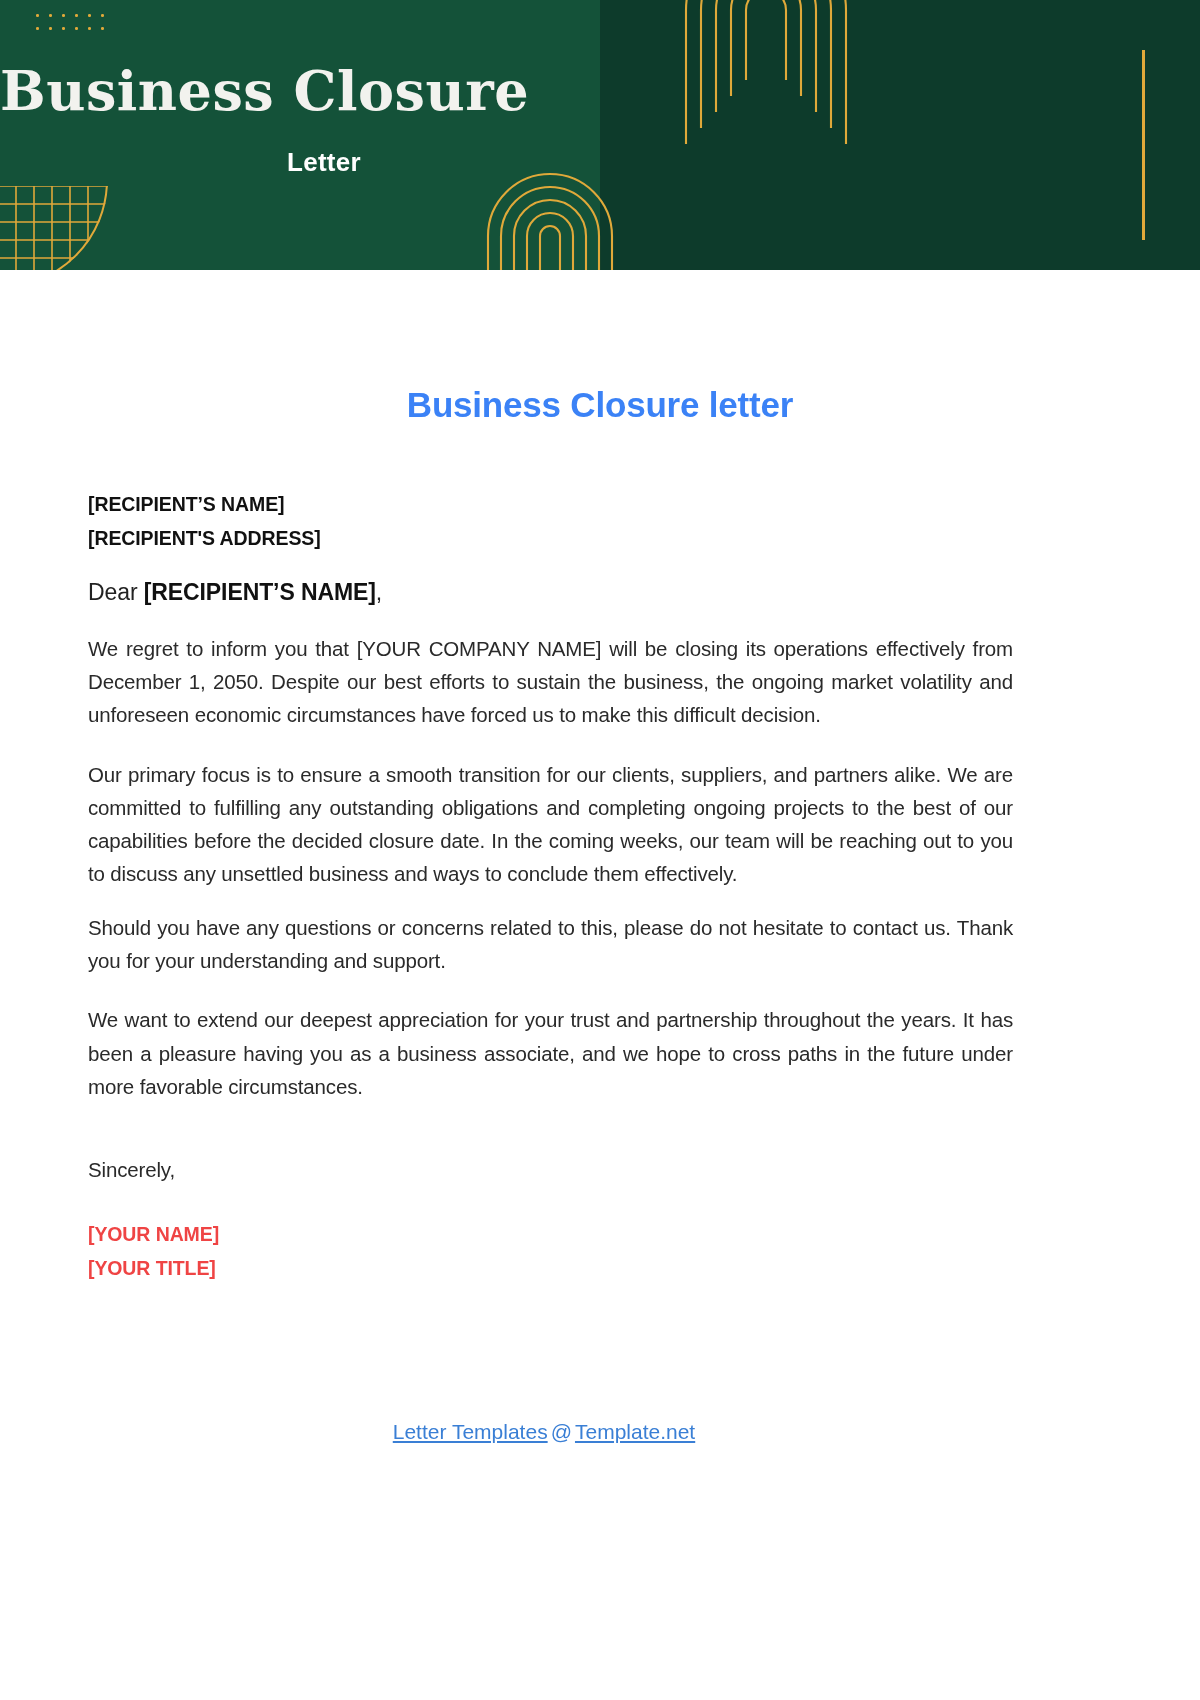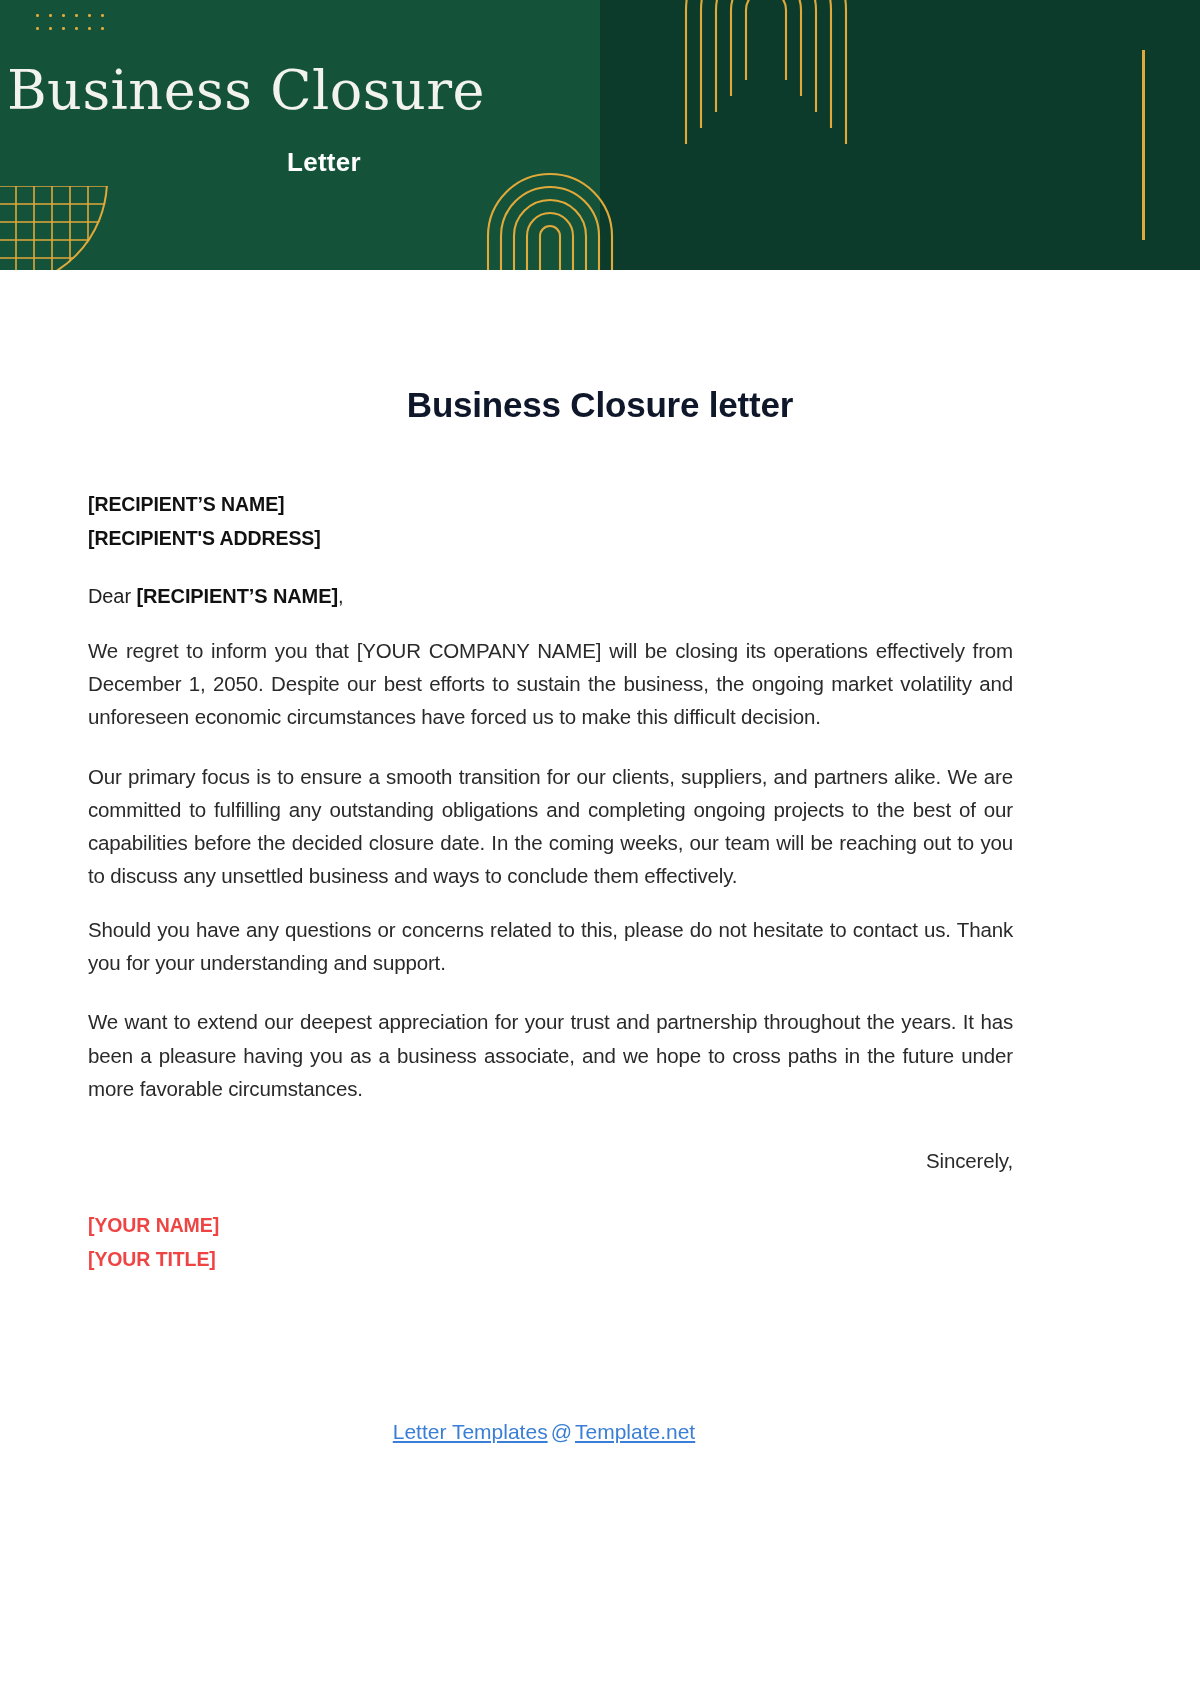--- a/index.html
+++ b/index.html
@@ -77,21 +77,21 @@
     z-index: 6;
   }
 
   
   .banner-title {
     position: absolute;
     left: 0; top: 62px;
     width: 492px;
     text-align: center;
     font-family: "DejaVu Serif", "Liberation Serif", serif;
-    font-weight: 400;
+    font-weight: 700;
     font-size: 54px;
     line-height: 1.08;
     letter-spacing: 0.5px;
     color: #f2f2ee;
     z-index: 8;
     white-space: nowrap;
   }
   .banner-sub {
     position: absolute;
     left: 0; top: 147px;
@@ -107,66 +107,65 @@
   }
 
   
   .doc-title {
     position: absolute;
     left: 0; top: 385px;
     width: 1200px;
     text-align: center;
     font-size: 35px;
     font-weight: 700;
-    color: #0f172a;
+    color: #3b82f6;
     letter-spacing: -0.2px;
   }
 
   .content {
     position: absolute;
     left: 88px;
     top: 488px;
     width: 925px;
   }
 
   .addr-block {
     font-size: 19.5px;
     font-weight: 700;
     color: #111111;
     line-height: 1.72;
     letter-spacing: -0.1px;
   }
   .addr-block div { white-space: nowrap; }
 
   .salutation {
-    margin-top: 30px;
-    font-size: 20px;
+    margin-top: 24px;
+    font-size: 23px;
     color: #222222;
     letter-spacing: -0.1px;
   }
   .salutation .b { font-weight: 700; color: #111111; }
 
   .para {
     margin-top: 26px;
     font-size: 20.5px;
     line-height: 1.62;
     color: #2a2a2a;
     text-align: justify;
     font-family: "Liberation Sans", sans-serif;
     font-stretch: condensed;
     letter-spacing: -0.15px;
   }
   .para.tight { margin-top: 0; }
 
   .sign-off {
-    margin-top: 44px;
+    margin-top: 55px;
     font-size: 20.5px;
     color: #2a2a2a;
     letter-spacing: -0.15px;
-    text-align: right;
   }
 
   .signature {
     margin-top: 36px;
     font-size: 19.5px;
     font-weight: 700;
     color: #ef4444;
     line-height: 1.72;
     letter-spacing: -0.1px;
   }

